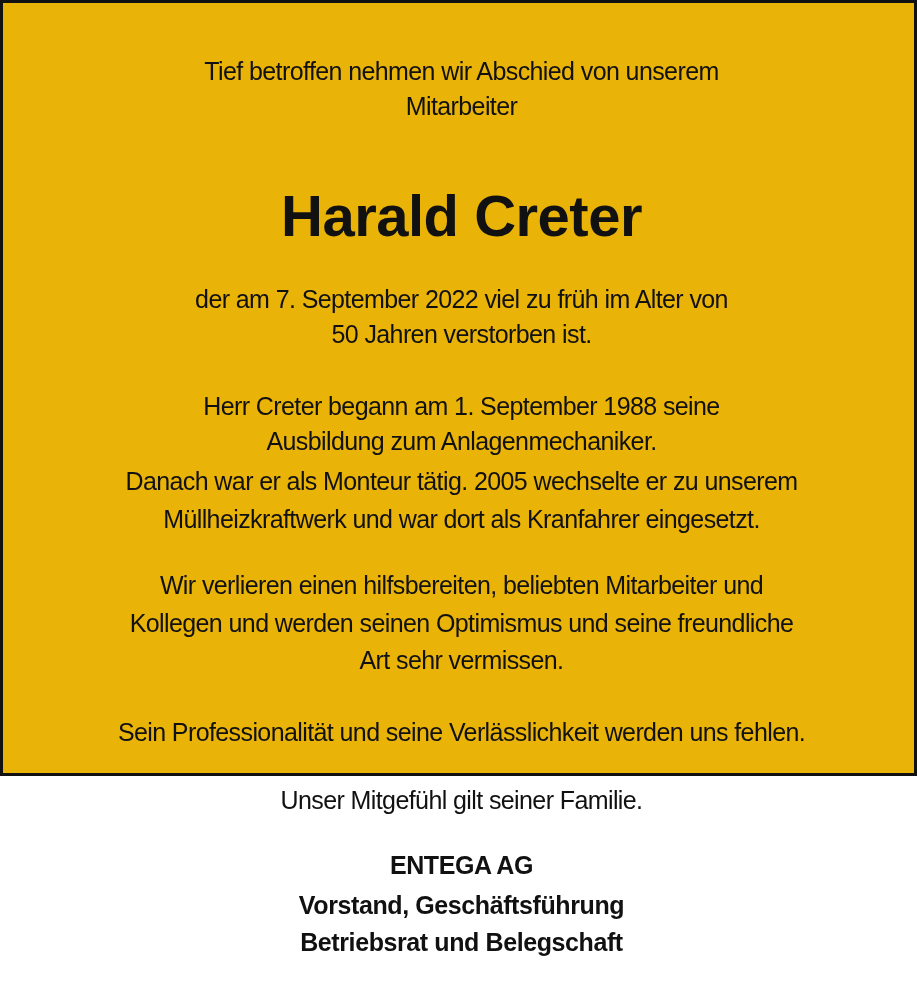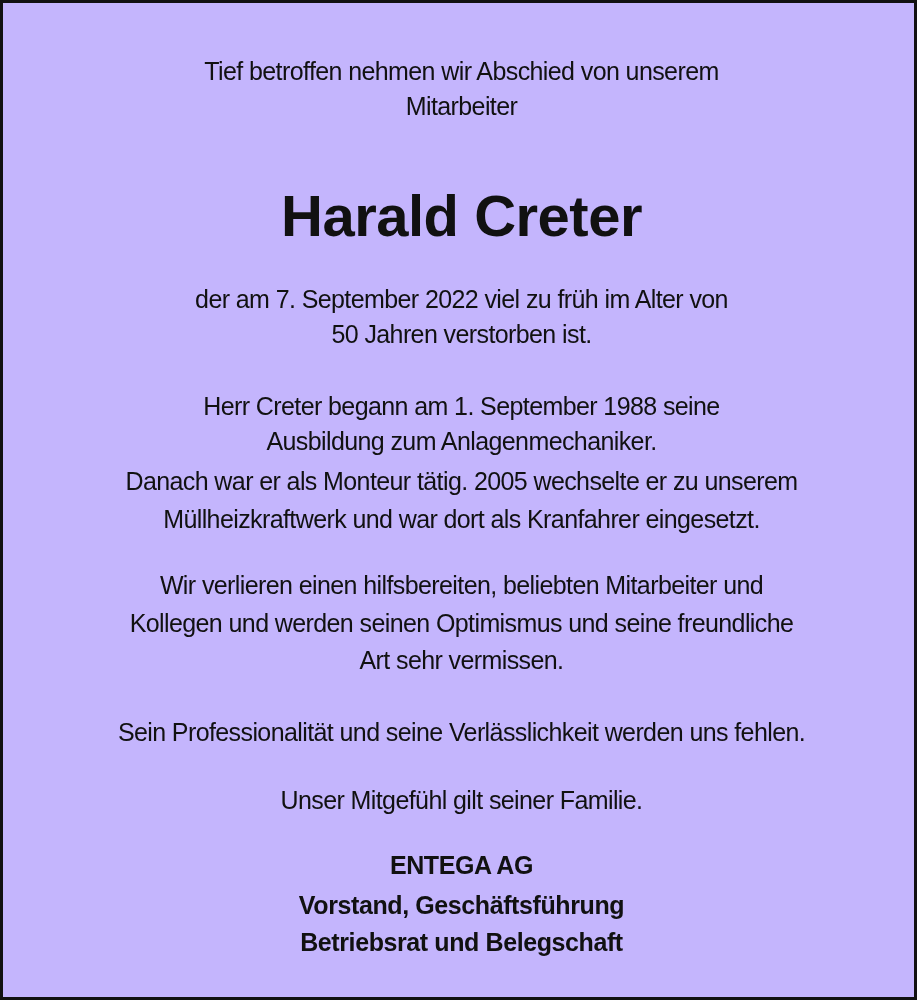--- a/index.html
+++ b/index.html
@@ -1,19 +1,19 @@
 <!DOCTYPE html>
 <html><head>
   <meta charset="utf-8">
   <style>
     html, body { margin: 0; padding: 0; background: #ffffff; }
     body { width: 917px; height: 1000px; position: relative; overflow: hidden; }
     .frame {
-      position: absolute; left: 0; top: 0; width: 917px; height: 1000px;
-      box-sizing: border-box; border: 3px solid #111111; background: #c4b5fd;
+      position: absolute; left: 0; top: 0; width: 917px; height: 776px;
+      box-sizing: border-box; border: 3px solid #111111; background: #eab308;
     }
     .line {
       position: absolute; left: 0; width: 917px; text-align: center;
       font-family: "Liberation Sans", sans-serif; color: #111111;
       font-size: 25px; line-height: 30px; white-space: nowrap;
       letter-spacing: -0.6px;
     }
     .name {
       font-size: 58px; line-height: 66px; font-weight: bold; letter-spacing: -0.5px;
     }

